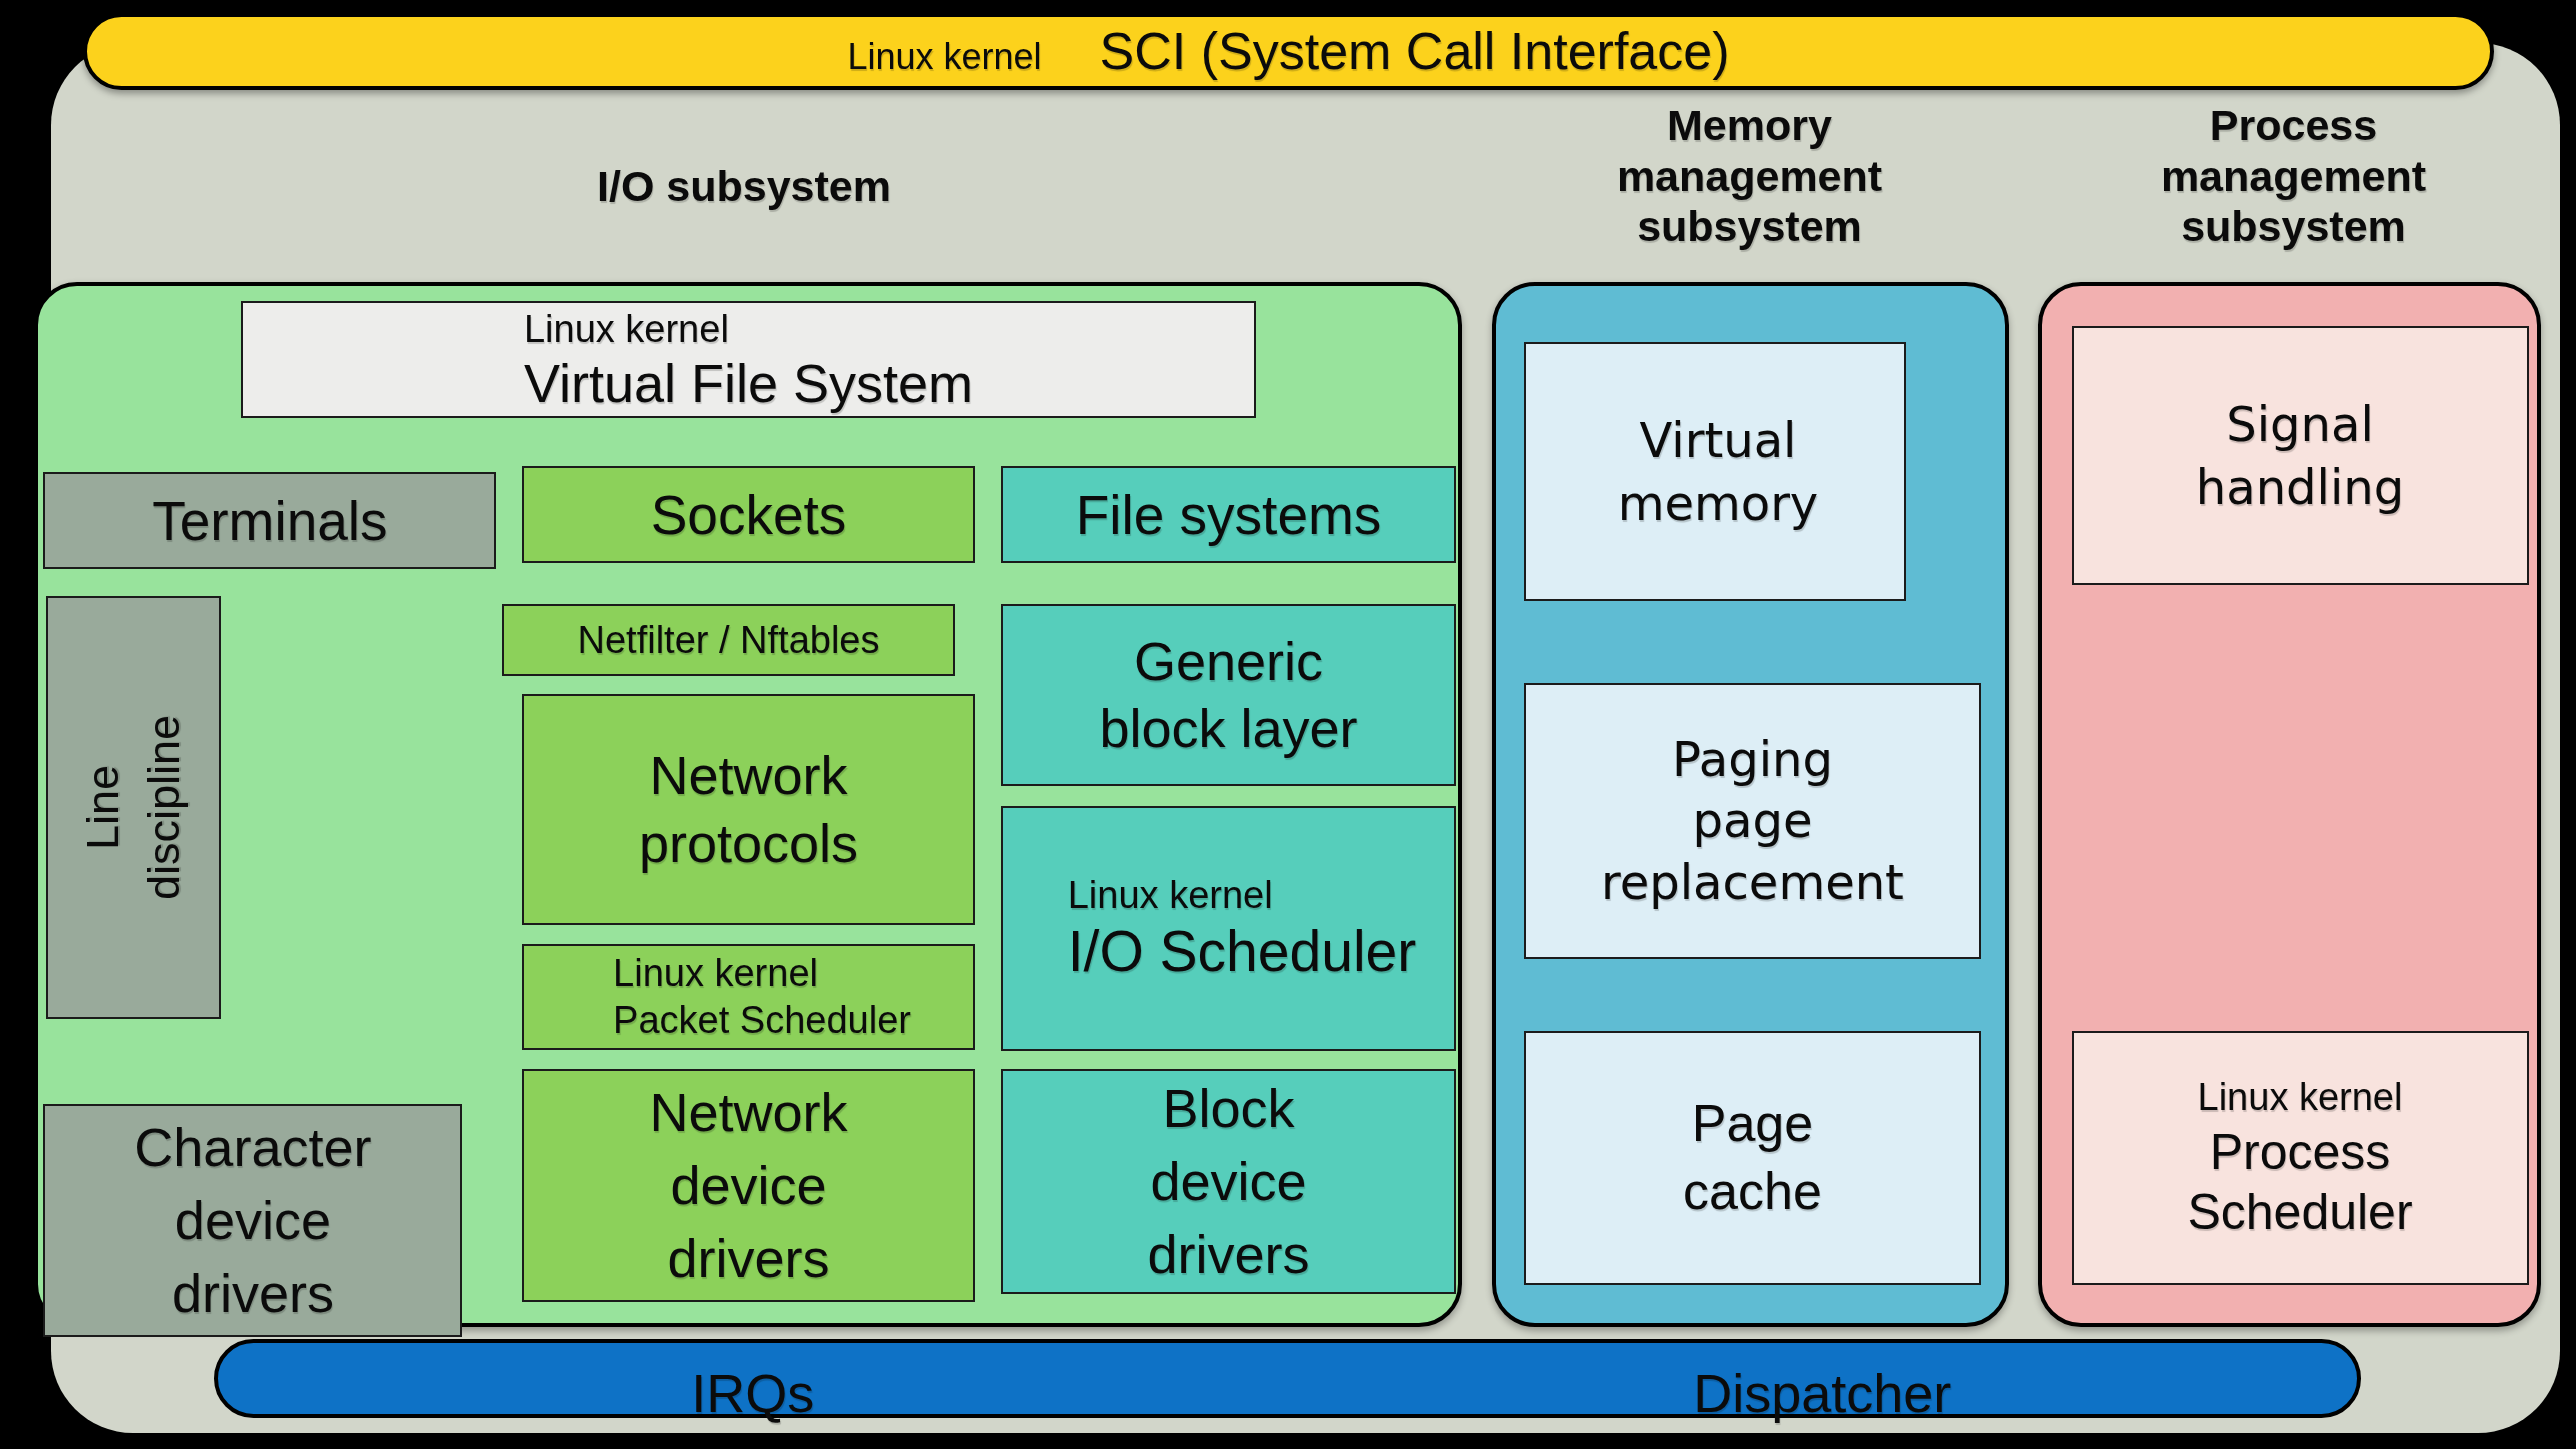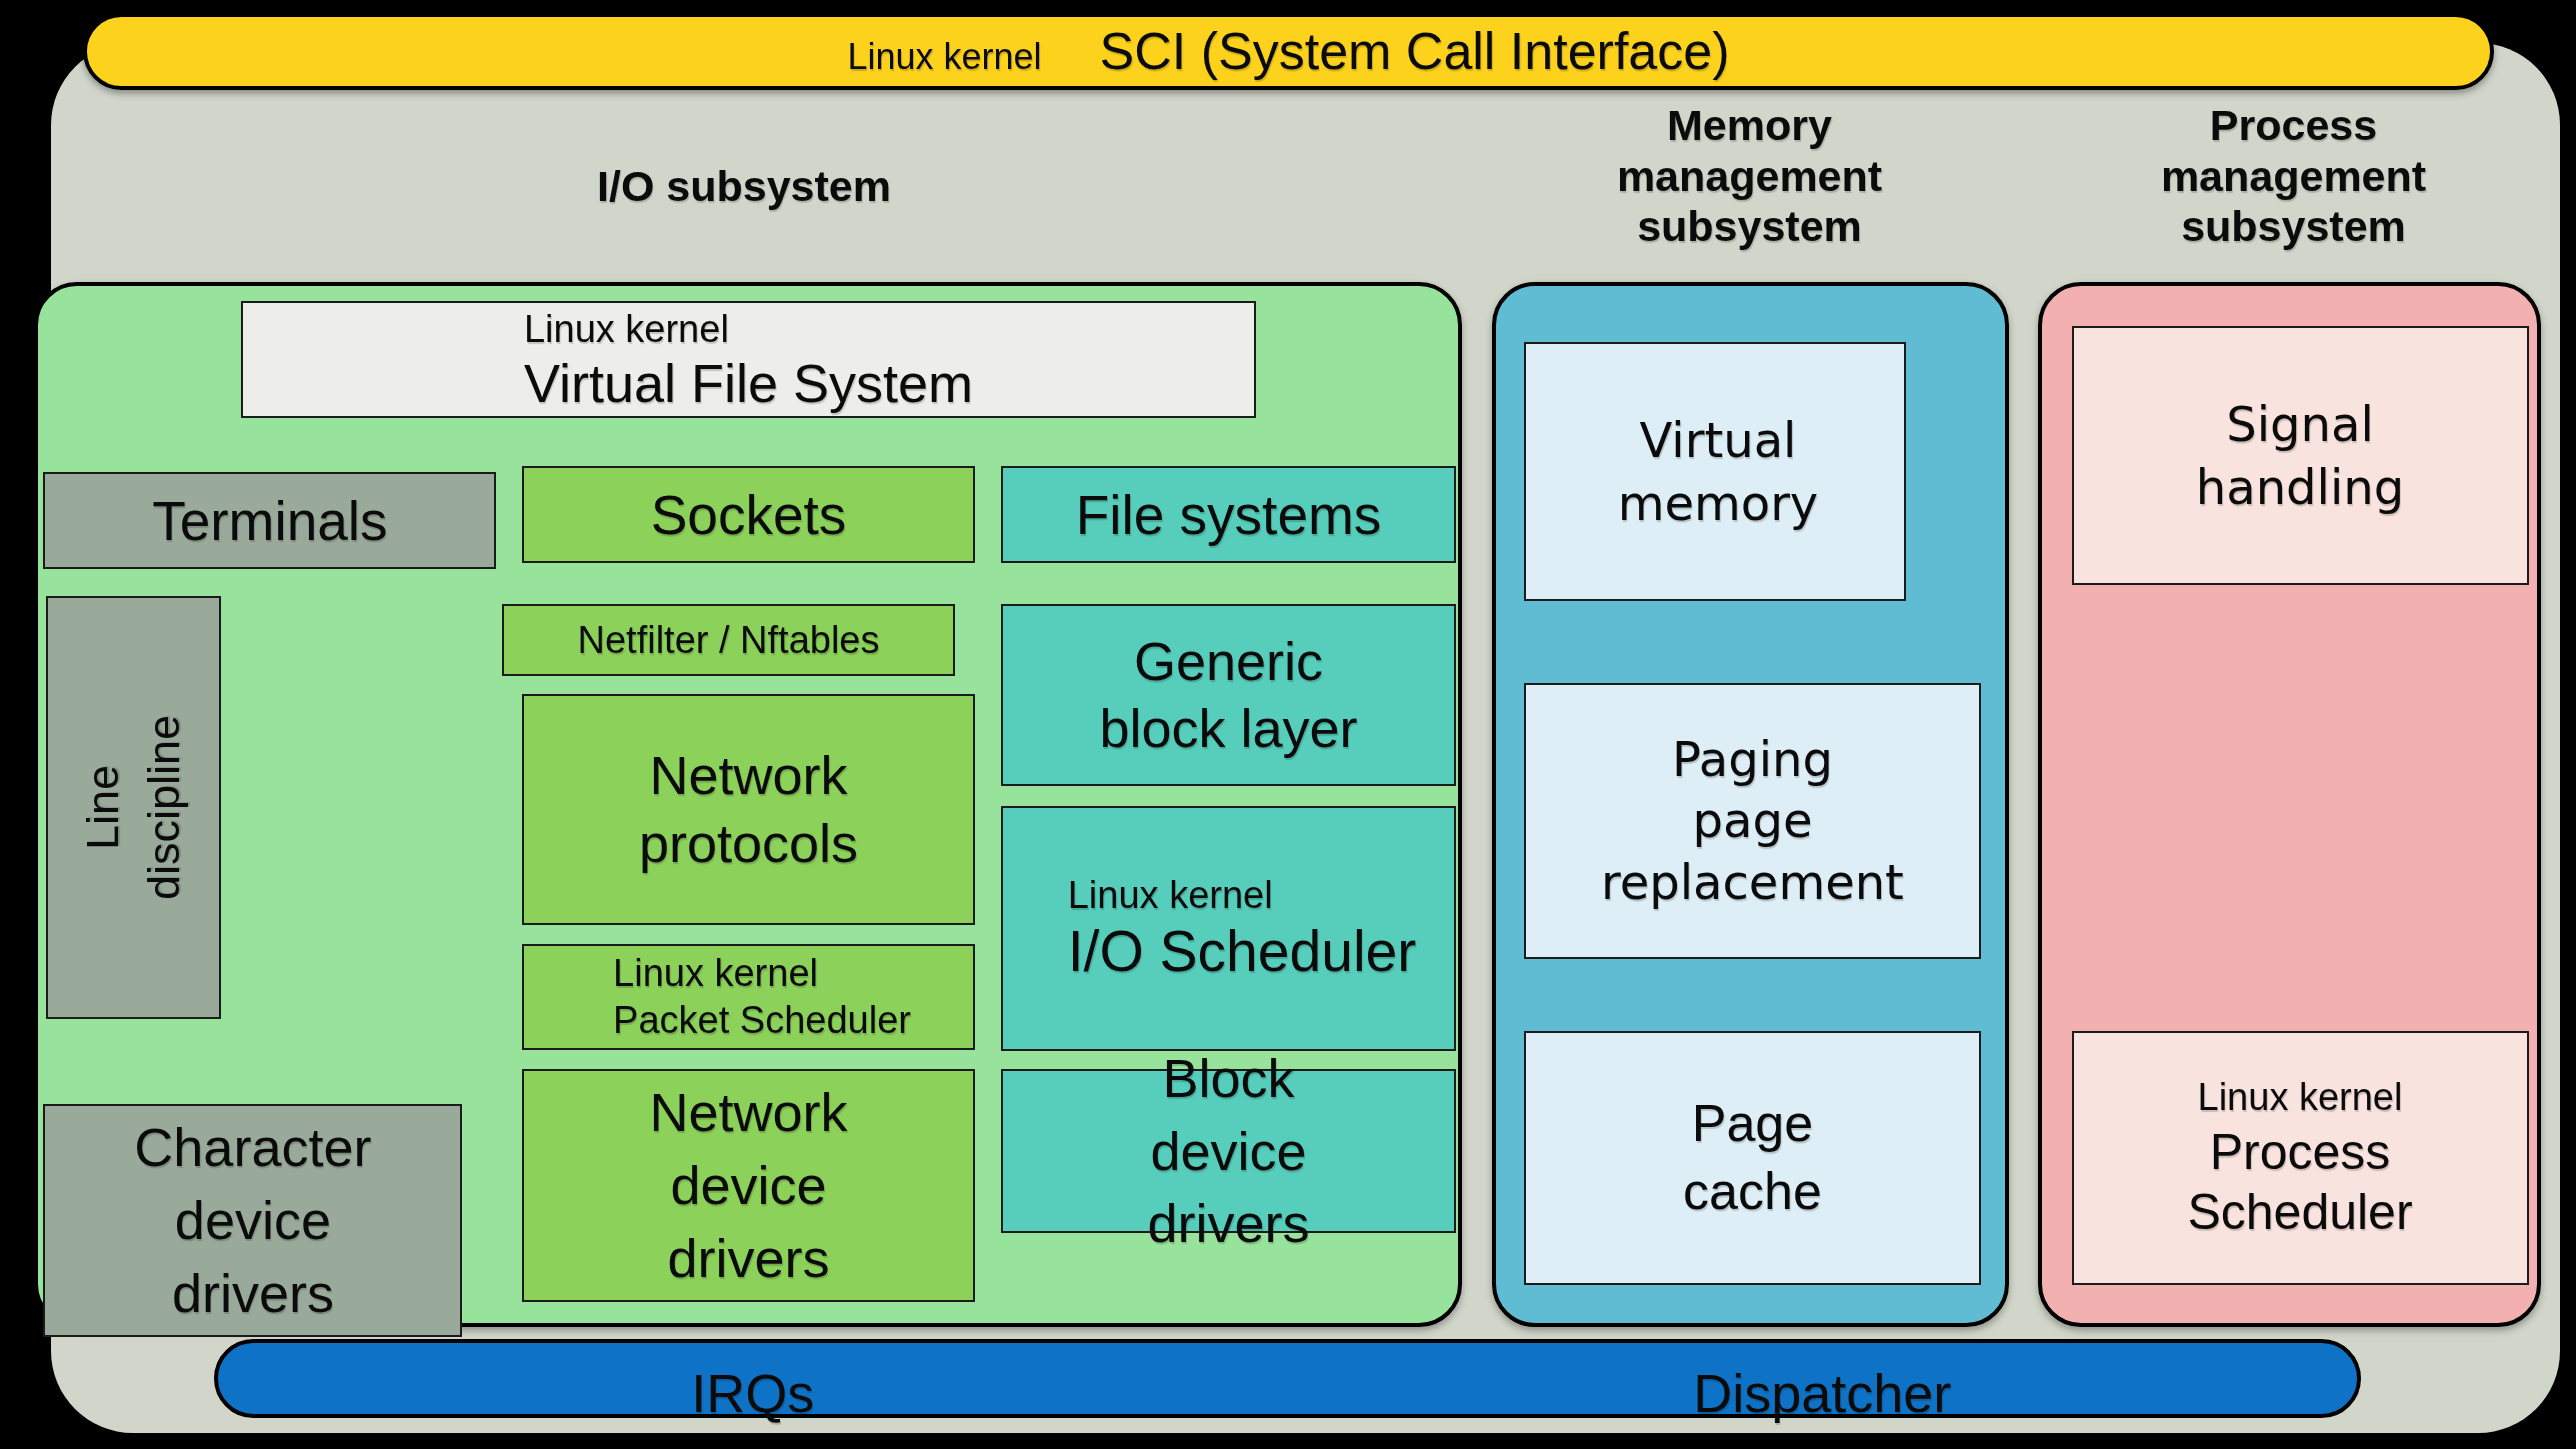--- a/index.html
+++ b/index.html
@@ -126,21 +126,21 @@
     <div class="box gray" style="left:5.4px;top:783px;width:419px;height:233px;font-size:54px;line-height:1.35;margin-top:35px;">
       <span class="lbl">Character
 device
 drivers</span>
     </div>
     <div class="box green" style="left:484px;top:783px;width:453px;height:233px;font-size:54px;line-height:1.35;">
       <span class="lbl">Network
 device
 drivers</span>
     </div>
-    <div class="box teal" style="left:963px;top:783px;width:455px;height:164px;font-size:54px;line-height:1.35;">
+    <div class="box teal" style="left:963px;top:783px;width:455px;height:225px;font-size:54px;line-height:1.35;">
       <span class="lbl">Block
 device
 drivers</span>
     </div>
   </div>
 
   <div class="panel" style="left:1492px;top:282px;width:517px;height:1045px;background:var(--mem-container,#5fbcd3);">
     <div class="box membox wide" style="left:28px;top:56px;width:382px;height:259px;font-size:48px;line-height:1.3;padding-left:6px;">
       <span class="lbl">Virtual
 memory</span>

